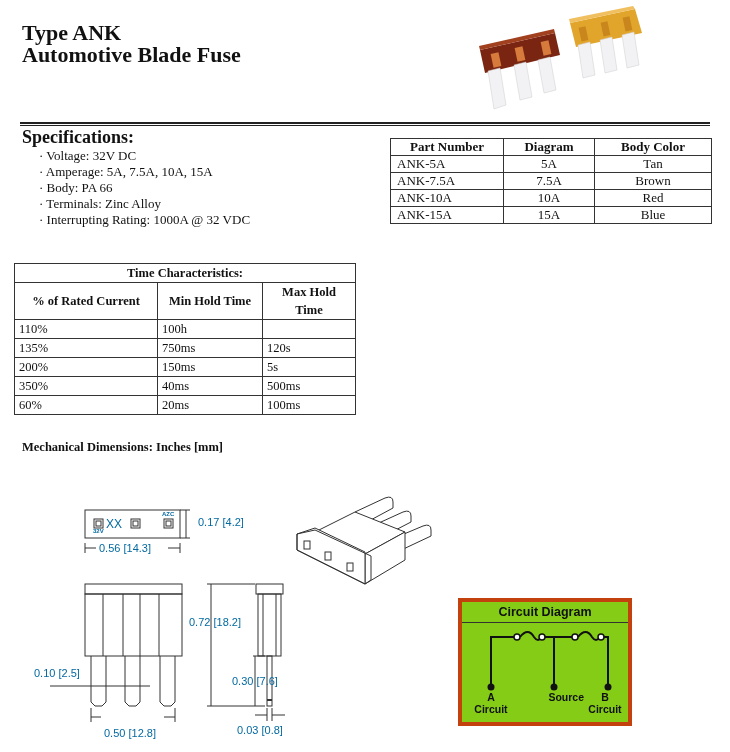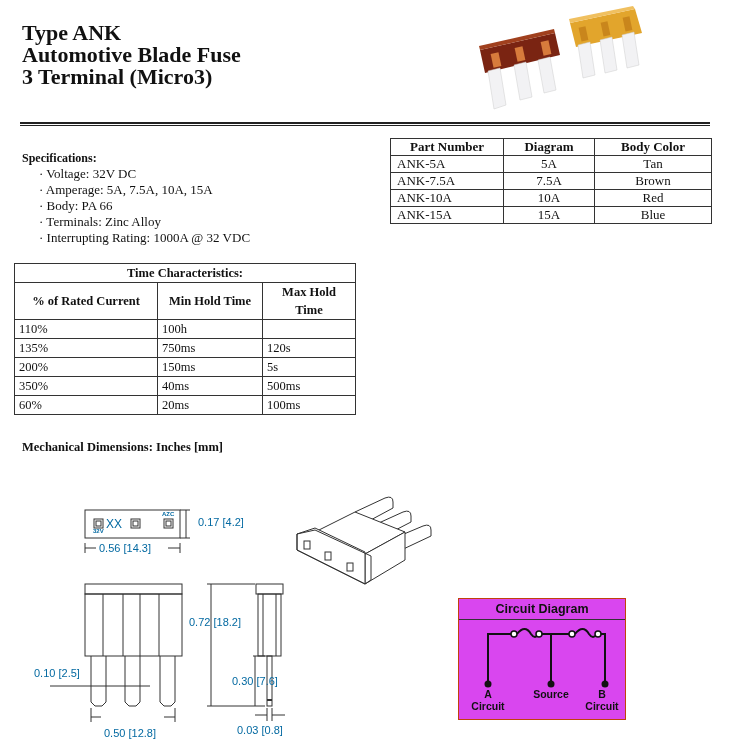--- a/index.html
+++ b/index.html
@@ -1,40 +1,39 @@
 <!DOCTYPE html>
 <html><head>
 <meta charset="utf-8">
 <style>
   html, body { margin:0; padding:0; background:#fff; }
   body { width:730px; height:752px; position:relative; overflow:hidden; font-family:"Liberation Serif", serif; color:#111; }
   .abs { position:absolute; }
   .title-line { font-family:"Liberation Serif", serif; font-weight:bold; font-size:22px; line-height:22px; }
   .rule { position:absolute; left:20px; width:690px; border-top:2px solid #222; border-bottom:1px solid #222; height:1px; }
-  .spec-head { font-weight:bold; font-size:12px;margin-top:24px; }
+  .spec-head { font-weight:bold; font-size:18px; }
   .spec-item { font-size:13px; line-height:16px; }
   table { border-collapse:collapse; font-family:"Liberation Serif", serif; }
   table.parts td, table.parts th { border:1px solid #333; font-size:13px; padding:0 6px; height:16px; line-height:16px; }
   table.parts th { font-weight:bold; text-align:center; }
   table.parts td.c { text-align:center; }
   table.time td, table.time th { border:1px solid #333; font-size:12.5px; padding:0 4px; height:18px; line-height:18px; }
   table.time th { font-weight:bold; }
   .mech-title { font-weight:bold; font-size:12.5px; }
   .dim { font-family:"Liberation Sans", sans-serif; font-size:11px; color:#0369a1; }
-  .circ-box { border:1px solid #c2410c; background:#d946ef; }
+  .circ-box { border:4px solid #c2410c; background:#84cc16; }
   .circ-title { font-family:"Liberation Sans", sans-serif; font-weight:bold; font-size:12.5px; text-align:center; border-bottom:1px solid #333; height:20px; line-height:20px; }
   .circ-label { font-family:"Liberation Sans", sans-serif; font-weight:bold; font-size:10.5px; text-align:center; line-height:12px; }
 </style>
 </head>
 <body>
 
 <div class="abs" style="left:22px; top:22px;">
   <div class="title-line">Type ANK</div>
   <div class="title-line">Automotive Blade Fuse</div>
-  <div class="title-line">3 Terminal (Micro3)</div>
 </div>
 
 <div class="abs" style="left:470px; top:5px; width:220px; height:110px;">
   <svg width="220" height="110" viewBox="0 0 220 110">
 
     <g>
       <polygon points="10,45 85,28 90,50 15,68" fill="#7a2412"></polygon>
       <polygon points="10,45 85,28 84,24 9,41" fill="#a0401e"></polygon>
       <rect x="22" y="48" width="8" height="14" fill="#d77b3c" transform="rotate(-12 26 55)"></rect>
       <rect x="46" y="42" width="8" height="14" fill="#d77b3c" transform="rotate(-12 50 49)"></rect>
@@ -251,20 +250,20 @@
     <circle cx="113" cy="14" r="3" fill="#fff" stroke="#111" stroke-width="1.5"></circle>
     <circle cx="139" cy="14" r="3" fill="#fff" stroke="#111" stroke-width="1.5"></circle>
     <circle cx="29" cy="64" r="3.5" fill="#111"></circle>
     <circle cx="92" cy="64" r="3.5" fill="#111"></circle>
     <circle cx="146" cy="64" r="3.5" fill="#111"></circle>
   </svg>
   <div class="abs circ-label" style="left:4px; top:89px; width:50px;">
     <div>A</div>
     <div>Circuit</div>
   </div>
-  <div class="abs circ-label" style="left:62px; top:89px; width:60px;">
+  <div class="abs circ-label" style="left:62px; top:89px; width:60px;text-align:right;">
     <div>Source</div>
   </div>
   <div class="abs circ-label" style="left:118px; top:89px; width:50px;">
     <div>B</div>
     <div>Circuit</div>
   </div>
 </div>
 
 </body></html>

